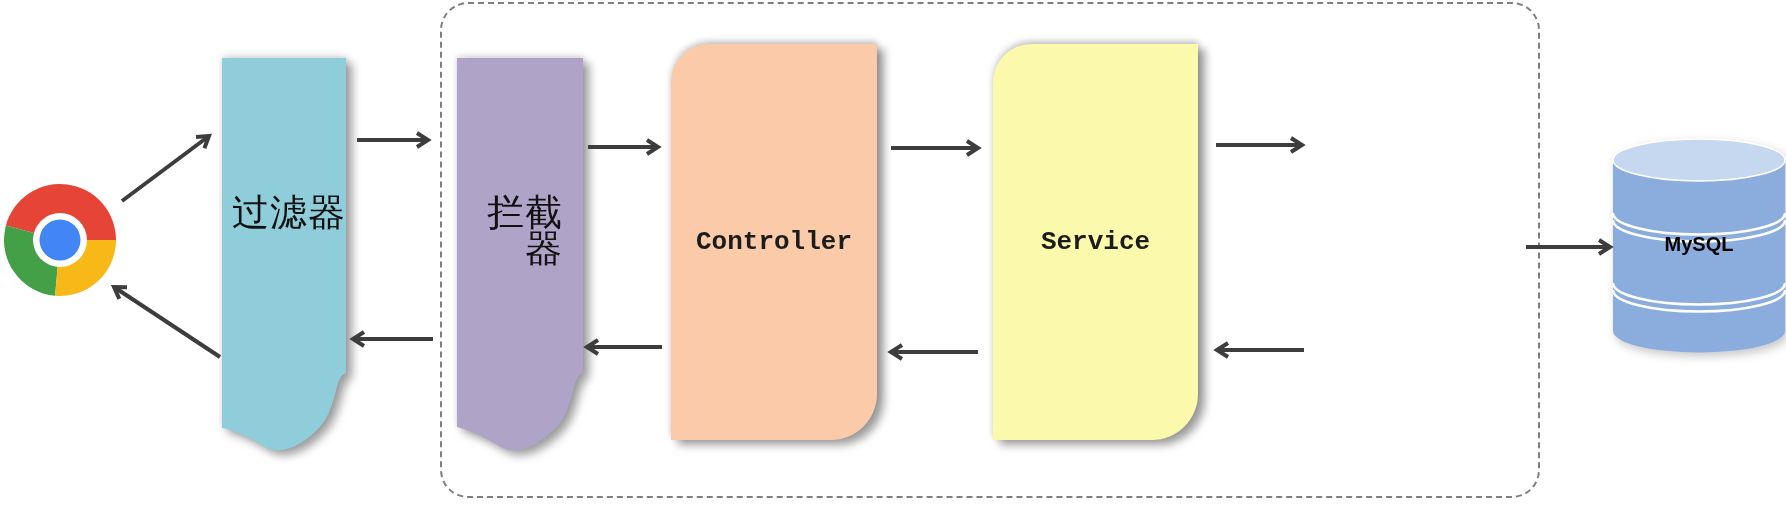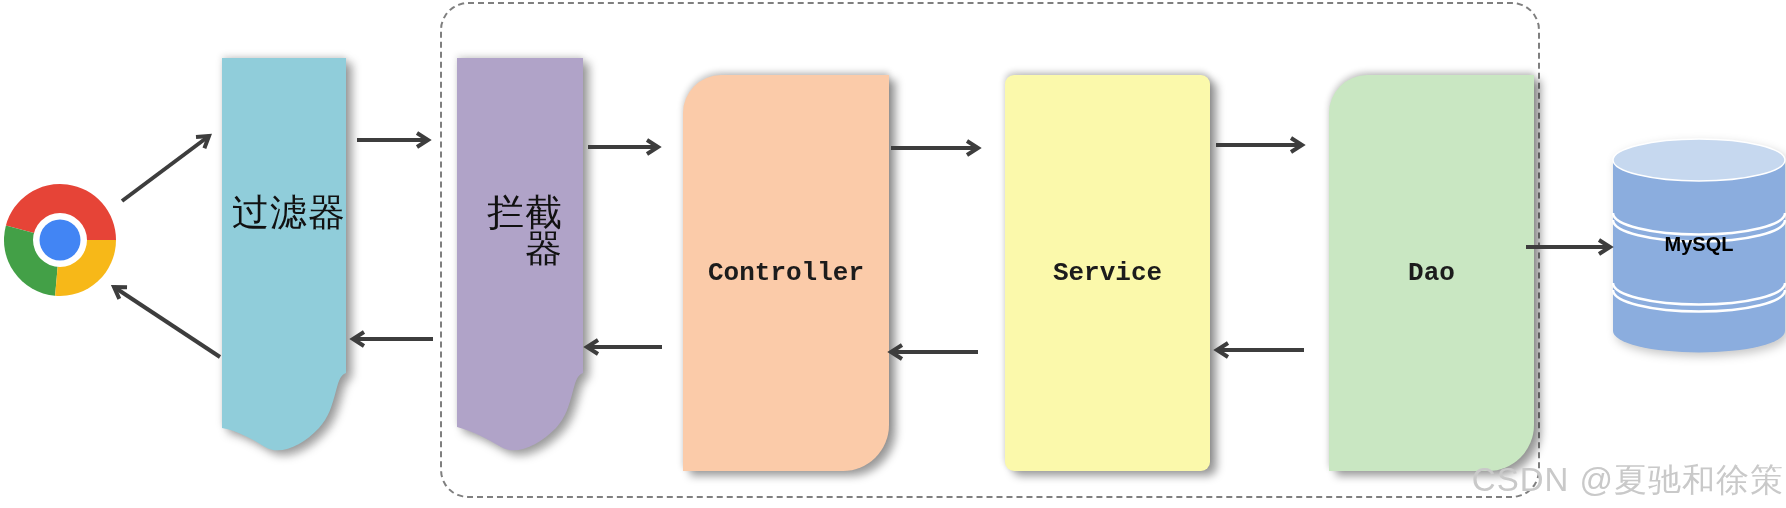--- a/index.html
+++ b/index.html
@@ -11,24 +11,24 @@
   .boundary{
     position:absolute;left:440px;top:2px;width:1100px;height:496px;
     border:2px dashed var(--boundary-dash,#7f7f7f);border-radius:28px;
     box-sizing:border-box;
   }
   .node-label{
     position:absolute;text-align:right;color:var(--label-text,#111);
     font-size:37px;line-height:36px;letter-spacing:1px;
   }
   .card{
-    position:absolute;top:75px;height:396px;
+    position:absolute;top:44px;height:396px;
     border-radius:38px 0 46px 0;
     box-shadow:7px 5px 9px rgba(0,0,0,0.38), 0 -3px 6px rgba(0,0,0,0.22);
-    display:flex;align-items:center;justify-content:center;margin-left:12px;
+    display:flex;align-items:center;justify-content:center;
   }
   .card .mono-label{
     font-family:"Liberation Mono","DejaVu Sans Mono",monospace;
     font-weight:bold;font-size:26px;color:#1c1c1c;letter-spacing:0px;
   }
   .wave{filter:drop-shadow(6px 5px 5px rgba(0,0,0,0.35)) drop-shadow(0 -2px 3px rgba(0,0,0,0.15));}
   .cyl{filter:drop-shadow(3px 4px 5px rgba(0,0,0,0.22));}
   .db-label{
     position:absolute;left:1612px;top:233px;width:174px;text-align:center;
     font-size:20px;font-weight:bold;color:#000;
@@ -64,27 +64,24 @@
 
   <svg class="abs wave" style="left:457px;top:58px;" width="126" height="400" viewBox="0 0 126 400">
     <path d="M0,0 H126 V315 C114,318 118,350 99,370 C81,388 59,398 44,389 C30,381 16,373 0,369 Z" style="fill:var(--interceptor-fill,#b0a3c8)"></path>
   </svg>
   <div class="node-label" style="left:457px;top:195px;width:106px;">拦截器</div>
 
   <div class="card" style="left:671px;width:206px;background:var(--controller-fill,#fbcba9);">
     <span class="mono-label">Controller</span>
   </div>
 
-  <div class="card" style="left:993px;width:205px;background:var(--service-fill,#fbf9ab);border-radius:9px;">
+  <div class="card" style="left:993px;width:205px;background:var(--service-fill,#fbf9ab);">
     <span class="mono-label">Service</span>
   </div>
 
-  <div class="card" style="left:1317px;width:205px;background:var(--dao-fill,#c9e7c2);">
-    <span class="mono-label">Dao</span>
-  </div>
 
   <svg class="abs cyl" style="left:1612px;top:138px;" width="174" height="218" viewBox="0 0 174 218">
     <path d="M1,22 v171 a86,21.5 0 0 0 172,0 v-171 z" style="fill:var(--db-body,#8badde)"></path>
     <path d="M1,75 a86,21.5 0 0 0 172,0" stroke="#ffffff" stroke-width="2.5" fill="none"></path>
     <path d="M1,82 a86,21.5 0 0 0 172,0" stroke="#ffffff" stroke-width="2.5" fill="none"></path>
     <path d="M1,145 a86,21.5 0 0 0 172,0" stroke="#ffffff" stroke-width="2.5" fill="none"></path>
     <path d="M1,152 a86,21.5 0 0 0 172,0" stroke="#ffffff" stroke-width="2.5" fill="none"></path>
     <ellipse cx="87" cy="22" rx="86" ry="21" style="fill:var(--db-top,#c6d8ef)" stroke="#ffffff" stroke-width="1.5"></ellipse>
   </svg>
   <div class="db-label">MySQL</div>
@@ -123,15 +120,14 @@
       <line x1="1216" y1="145" x2="1302" y2="145" marker-end="url(#ah)"></line>
     </g>
     <g>
       <line x1="1304" y1="350" x2="1217" y2="350" marker-end="url(#ah)"></line>
     </g>
     <g>
       <line x1="1526" y1="247" x2="1610" y2="247" marker-end="url(#ah)"></line>
     </g>
   </svg>
 
-  <div class="watermark">CSDN @夏驰和徐策</div>
 
 </div>
 
 </body></html>

